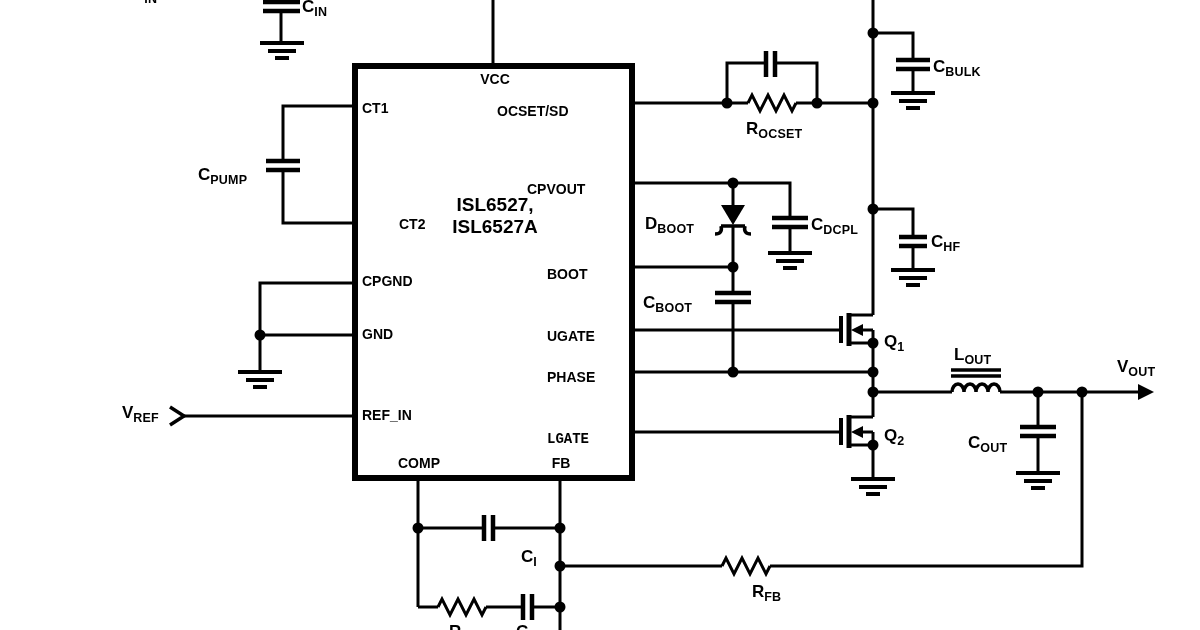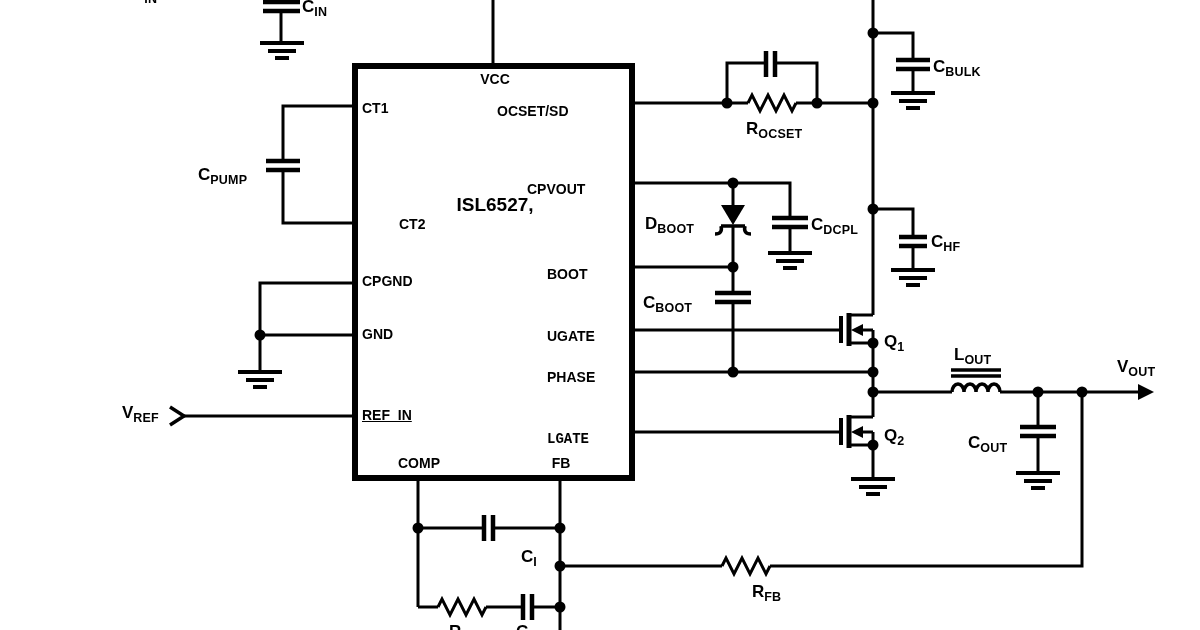--- a/index.html
+++ b/index.html
@@ -229,31 +229,32 @@
     <path class="plate" d="M532,594 V620"></path>
     <path class="w" d="M534,607 H560"></path>
   </g>
 </svg>
 
 <div class="pin ac" style="left:470px;top:70px;width:50px;">VCC</div>
 <div class="pin" style="left:362px;top:99px;">CT1</div>
 <div class="pin" style="left:370px;top:215px;margin-left:29px;">CT2</div>
 <div class="pin" style="left:362px;top:272px;">CPGND</div>
 <div class="pin" style="left:362px;top:325px;">GND</div>
-<div class="pin" style="left:362px;top:406px;text-decoration:underline;">REF_IN</div>
+<div class="pin" style="left:362px;top:406px;">REF_IN</div>
 <div class="pin ac" style="left:389px;top:454px;width:60px;">COMP</div>
 <div class="pin ac" style="left:540px;top:454px;width:42px;">FB</div>
 <div class="pin ar" style="left:497px;top:94px;width:130px;">OCSET/SD</div>
 <div class="pin ar" style="left:527px;top:172px;width:100px;">CPVOUT</div>
 <div class="pin ar" style="left:547px;top:257px;width:80px;">BOOT</div>
 <div class="pin ar" style="left:547px;top:319px;width:80px;">UGATE</div>
 <div class="pin ar" style="left:547px;top:360px;width:80px;">PHASE</div>
 <div class="pin ar" style="left:547px;top:422px;width:80px;font-family:Liberation Mono, monospace;">LGATE</div>
 
 <div class="icname" style="left:395px;top:195px;width:200px;">ISL6527,</div>
+<div class="icname" style="left:395px;top:217px;width:200px;">ISL6527A</div>
 
 <div class="lbl" style="left:133px;top:-16px;"><span class="m">V</span><span class="s">IN</span></div>
 <div class="lbl" style="left:302px;top:-3px;"><span class="m">C</span><span class="s">IN</span></div>
 <div class="lbl ar" style="left:198px;top:157px;width:82px;"><span class="m">C</span><span class="s">PUMP</span></div>
 <div class="lbl" style="left:122px;top:403px;"><span class="m">V</span><span class="s">REF</span></div>
 <div class="lbl" style="left:746px;top:119px;"><span class="m">R</span><span class="s">OCSET</span></div>
 <div class="lbl" style="left:933px;top:57px;"><span class="m">C</span><span class="s">BULK</span></div>
 <div class="lbl ar" style="left:645px;top:206px;width:70px;"><span class="m">D</span><span class="s">BOOT</span></div>
 <div class="lbl" style="left:811px;top:215px;"><span class="m">C</span><span class="s">DCPL</span></div>
 <div class="lbl" style="left:931px;top:232px;"><span class="m">C</span><span class="s">HF</span></div>

